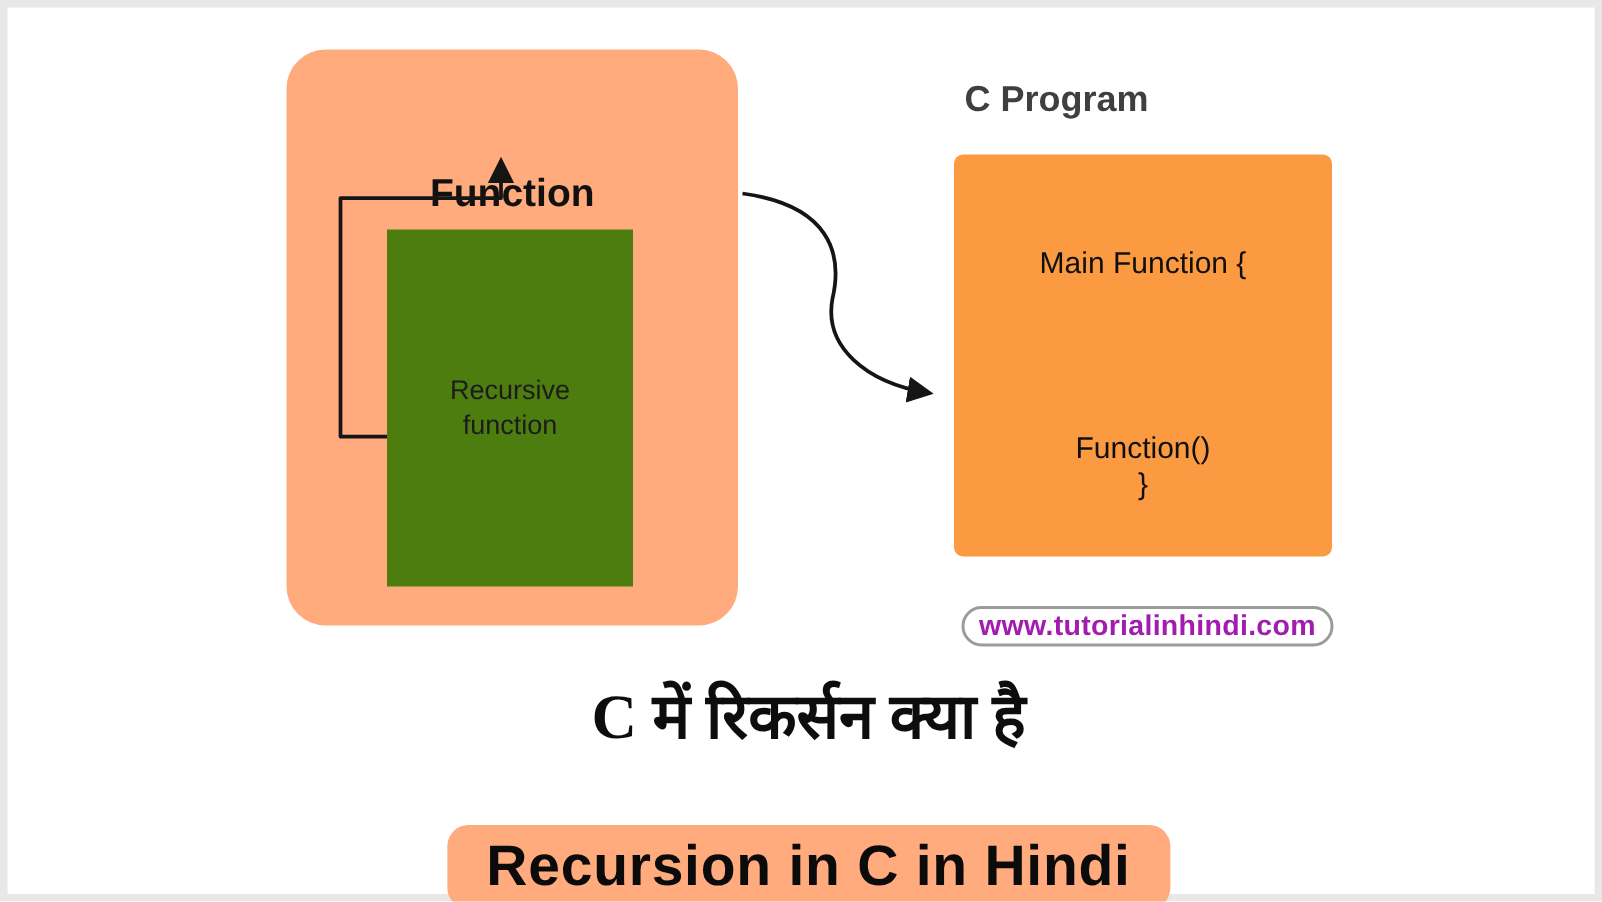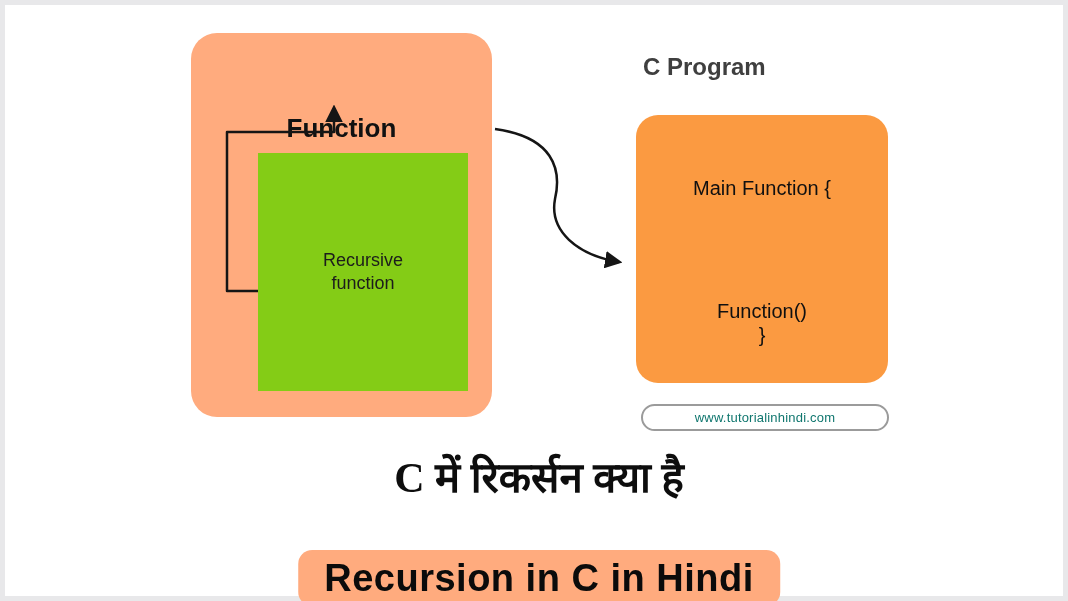--- a/index.html
+++ b/index.html
@@ -14,57 +14,57 @@
   
   .function-box {
     position:absolute; left:186px; top:28px; width:301px; height:384px;
     background:#FFAB7E; border-radius:26px;
   }
   .function-label {
     position:absolute; left:0; top:54px; width:100%;
     text-align:center; font-size:26px; font-weight:bold; color:#111111;margin-top:26px;
   }
   .recursive-box {
-    position:absolute; left:67px; top:120px; width:210px; height:238px;
-    background:#84cc16;
+    position:absolute; left:67px; top:120px; width:164px; height:238px;
+    background:#4d7c0f;
     display:flex; align-items:center; justify-content:center;
   }
   .recursive-box span {
     display:block; width:120px; text-align:center;
     font-size:18px; color:#1c1c1c; line-height:1.3;
   }
 
   
   svg.arrows { position:absolute; left:0; top:0; width:1068px; height:601px; pointer-events:none; }
   svg.arrows path.flow { fill:none; stroke:#151515; stroke-width:2.5; stroke-linejoin:round; }
 
   
   .cprogram-heading {
     position:absolute; left:638px; top:36px;
     font-size:24px; font-weight:bold; color:#3f3f3f;margin-top:12px;
   }
   .cprogram-box {
-    position:absolute; left:631px; top:110px; width:252px; height:268px;
-    background:#FB9A41; border-radius:22px;
+    position:absolute; left:631px; top:98px; width:252px; height:268px;
+    background:#FB9A41; border-radius:6px;
   }
   .cp-line {
     position:absolute; left:0; width:100%; text-align:center;
     font-size:20px; color:#101010; font-weight:500;
   }
   .cp1 { top:62px; }
   .cp2 { top:185px; }
   .cp3 { top:209px; }
 
   
   .badge {
     position:absolute; left:636px; top:399px; width:248px; height:27px;
     border:2px solid #9b9b9b; border-radius:14px; background:#ffffff;
     display:flex; align-items:center; justify-content:center;
   }
-  .badge span { font-size:13px; font-weight:normal; color:#0f766e; letter-spacing:0.2px; }
+  .badge span { font-size:19px; font-weight:bold; color:#a21caf; letter-spacing:0.2px; }
 
   
   .hindi-title {
     position:absolute; left:0; top:442px; width:1068px;
     text-align:center; font-family:"Liberation Serif","DejaVu Serif",serif;
     font-size:42px; font-weight:bold; color:#0d0d0d;
   }
   .subtitle-pill {
     position:absolute; left:534px; top:514px; transform:translateX(-50%);
     background:#FFAB7E; border-radius:14px; padding:4px 26px; height:56px;

